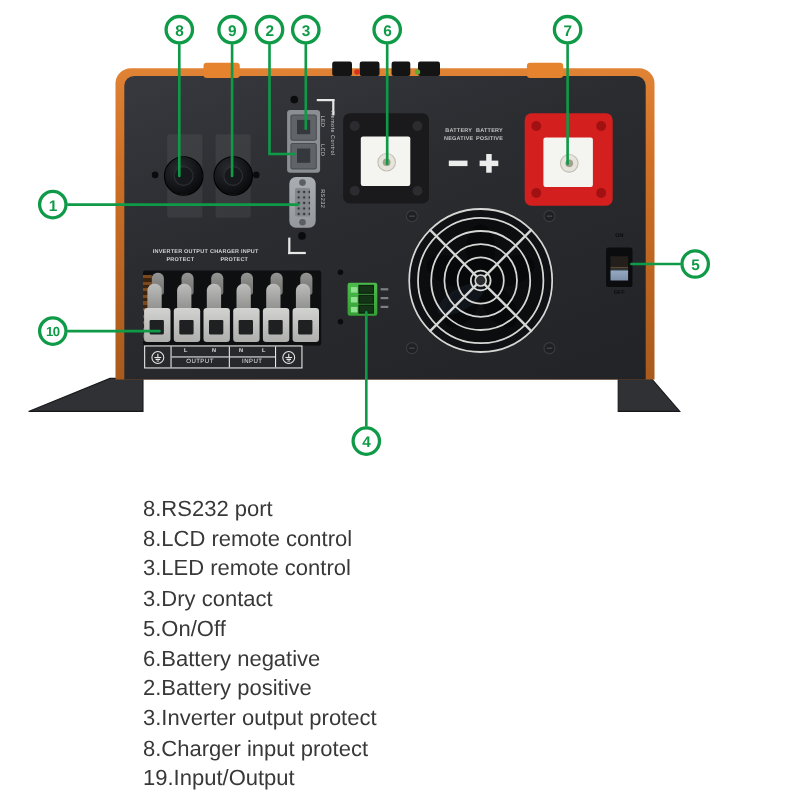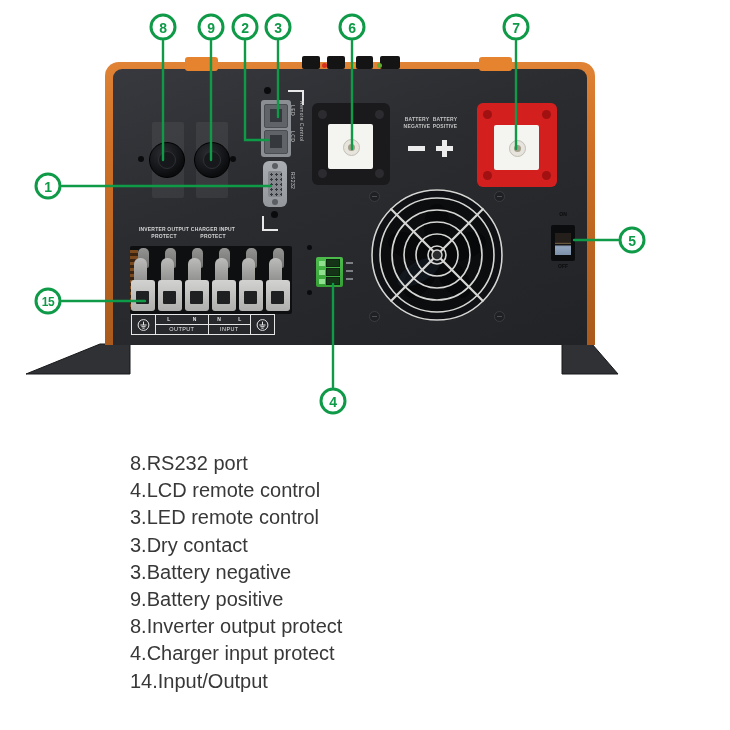--- a/index.html
+++ b/index.html
@@ -331,27 +331,28 @@
 
   <div class="callout" style="left:48px;top:186px;">1</div>
   <div class="callout" style="left:245px;top:27px;">2</div>
   <div class="callout" style="left:278px;top:27px;">3</div>
   <div class="callout" style="left:333px;top:401px;">4</div>
   <div class="callout" style="left:632px;top:240px;">5</div>
   <div class="callout" style="left:352px;top:27px;">6</div>
   <div class="callout" style="left:516px;top:27px;">7</div>
   <div class="callout" style="left:163px;top:27px;">8</div>
   <div class="callout" style="left:211px;top:27px;">9</div>
-  <div class="callout" style="left:48px;top:301px;font-size:12px;">15</div>
+  <div class="callout" style="left:48px;top:301px;font-size:12px;">10</div>
 
   <div class="legend">
     <div>8.RS232 port</div>
-    <div>4.LCD remote control</div>
+    <div>8.LCD remote control</div>
     <div>3.LED remote control</div>
     <div>3.Dry contact</div>
-    <div>3.Battery negative</div>
-    <div>9.Battery positive</div>
-    <div>8.Inverter output protect</div>
-    <div>4.Charger input protect</div>
-    <div>14.Input/Output</div>
+    <div>5.On/Off</div>
+    <div>6.Battery negative</div>
+    <div>2.Battery positive</div>
+    <div>3.Inverter output protect</div>
+    <div>8.Charger input protect</div>
+    <div>19.Input/Output</div>
   </div>
 
 </div>
 
 </body></html>

